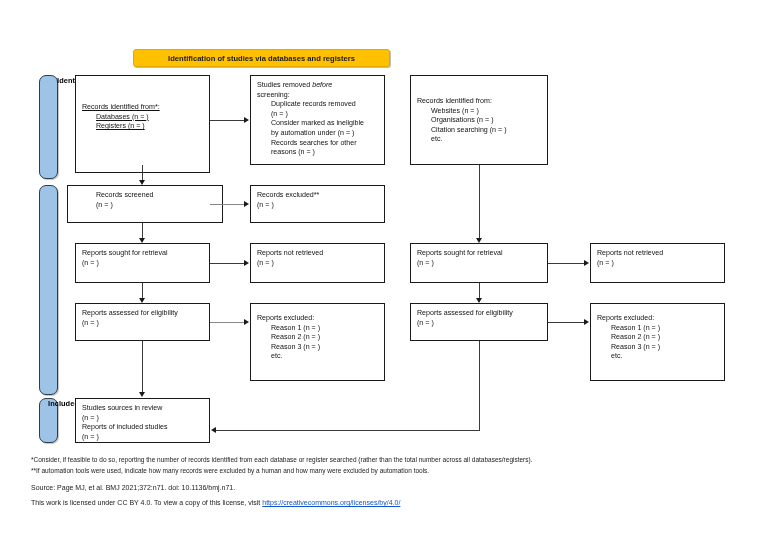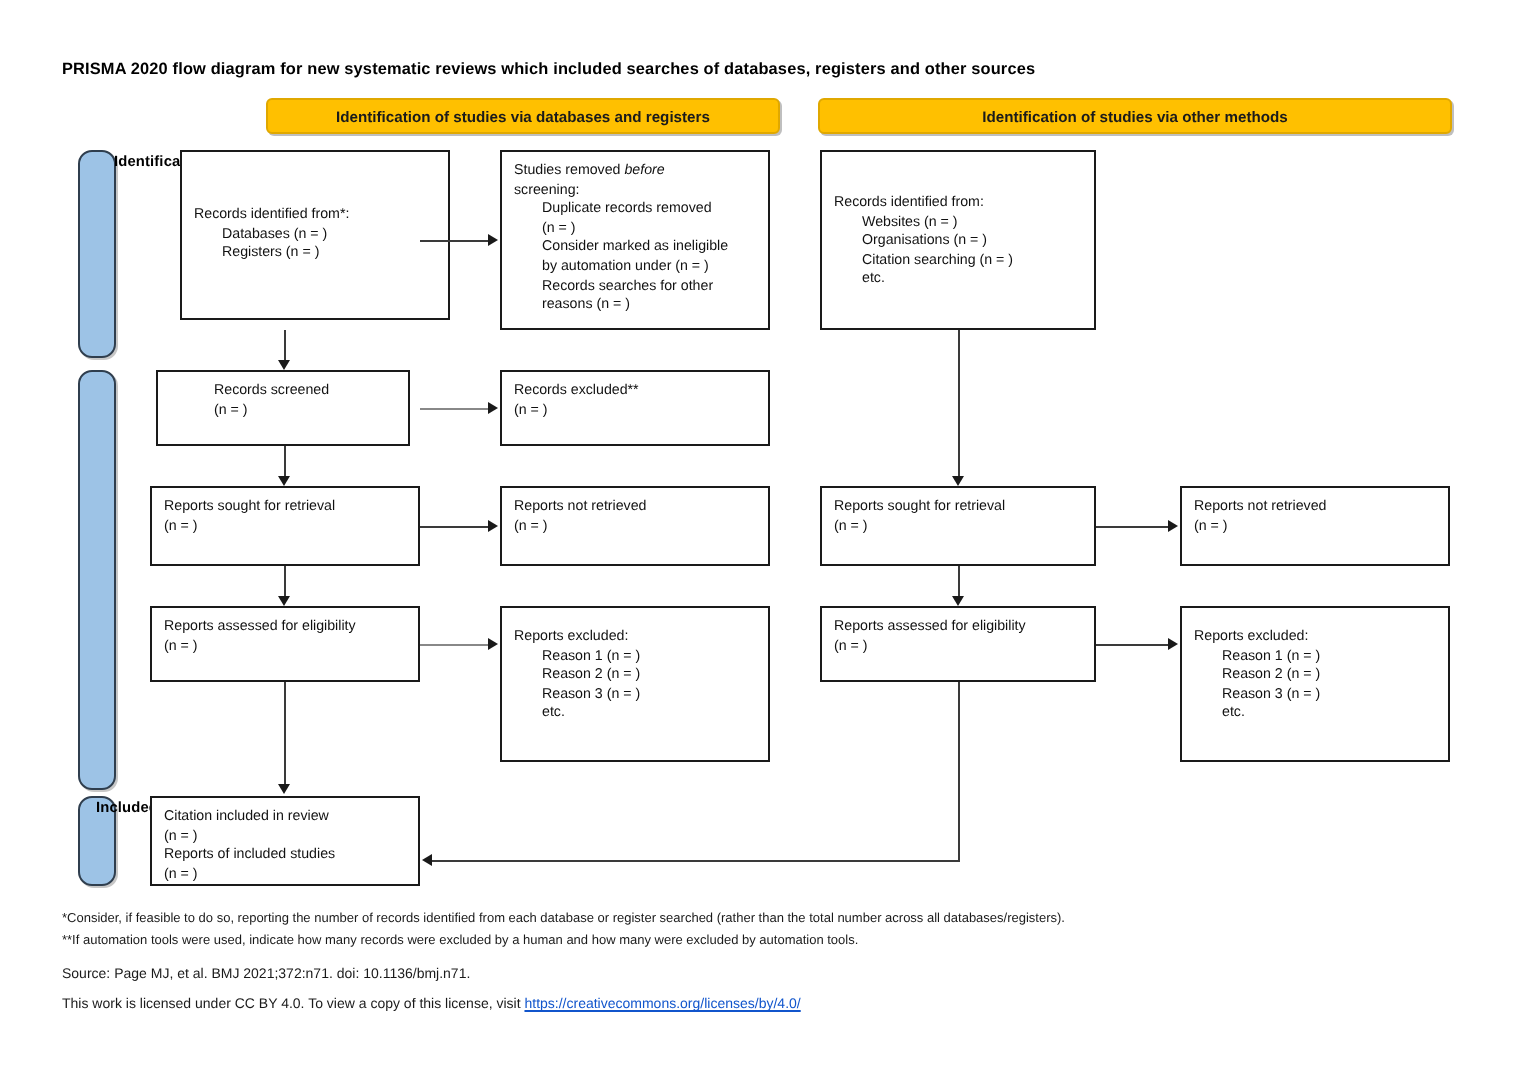--- a/index.html
+++ b/index.html
@@ -51,23 +51,23 @@
   .box{
     border:1px solid #1a1a1a;background:#fff;
     font-size:7.1px;line-height:9.6px;color:#111;
     padding:5px 6px 4px 6px;
   }
   .box p{margin:0;}
   .box .ind{padding-left:14px;}
   .ital{font-style:italic;}
 
   
-  #box-records-identified{left:90px;top:75px;width:135px;height:85px;}
+  #box-records-identified{left:75px;top:75px;width:135px;height:98px;text-decoration:underline;}
   #box-records-removed{left:250px;top:75px;width:135px;height:90px;}
-  #box-records-screened{left:78px;top:185px;width:127px;height:38px;padding-left:28px;}
+  #box-records-screened{left:67px;top:185px;width:156px;height:38px;padding-left:28px;}
   #box-records-excluded{left:250px;top:185px;width:135px;height:38px;}
   #box-reports-sought{left:75px;top:243px;width:135px;height:40px;}
   #box-reports-not-retrieved{left:250px;top:243px;width:135px;height:40px;}
   #box-reports-assessed{left:75px;top:303px;width:135px;height:38px;}
   #box-reports-excluded{left:250px;top:303px;width:135px;height:78px;}
   #box-studies-included{left:75px;top:398px;width:135px;height:45px;}
 
   #box-other-identified{left:410px;top:75px;width:138px;height:90px;}
   #box-other-sought{left:410px;top:243px;width:138px;height:40px;}
   #box-other-not-retrieved{left:590px;top:243px;width:135px;height:40px;}
@@ -104,24 +104,22 @@
   #note-2{top:466px;}
   #src-1{left:31px;top:484px;font-size:7px;color:#1a1a1a;}
   #src-2{left:31px;top:499px;font-size:7px;color:#1a1a1a;}
   .link{color:#1155CC;text-decoration:underline;}
 </style>
 </head>
 <body>
 
 <div id="root">
 
-  <div class="abs doc-title">PRISMA 2020 flow diagram for new systematic reviews which included searches of databases, registers and other sources</div>
 
   <div class="abs hdr-bar" id="hdr-db">Identification of studies via databases and registers</div>
-  <div class="abs hdr-bar" id="hdr-other">Identification of studies via other methods</div>
 
   <div class="abs phase-bar" id="phase-identification"></div>
   <div class="abs phase-bar" id="phase-screening"></div>
   <div class="abs phase-bar" id="phase-included"></div>
 
   <div class="abs phase-label" id="lbl-identification">Identification</div>
   <div class="abs phase-label" id="lbl-screening">Screening</div>
   <div class="abs phase-label" id="lbl-included">Included</div>
 
   <div class="abs box" id="box-records-identified">
@@ -174,21 +172,21 @@
     <div class="inner">
       <p>Reports excluded:</p>
       <p class="ind">Reason 1 (n = )</p>
       <p class="ind">Reason 2 (n = )</p>
       <p class="ind">Reason 3 (n = )</p>
       <p class="ind">etc.</p>
     </div>
   </div>
 
   <div class="abs box" id="box-studies-included">
-    <p>Citation included in review</p>
+    <p>Studies sources in review</p>
     <p>(n = )</p>
     <p>Reports of included studies</p>
     <p>(n = )</p>
   </div>
 
   <div class="abs box" id="box-other-identified">
     <div class="inner">
       <p>Records identified from:</p>
       <p class="ind">Websites (n = )</p>
       <p class="ind">Organisations (n = )</p>

